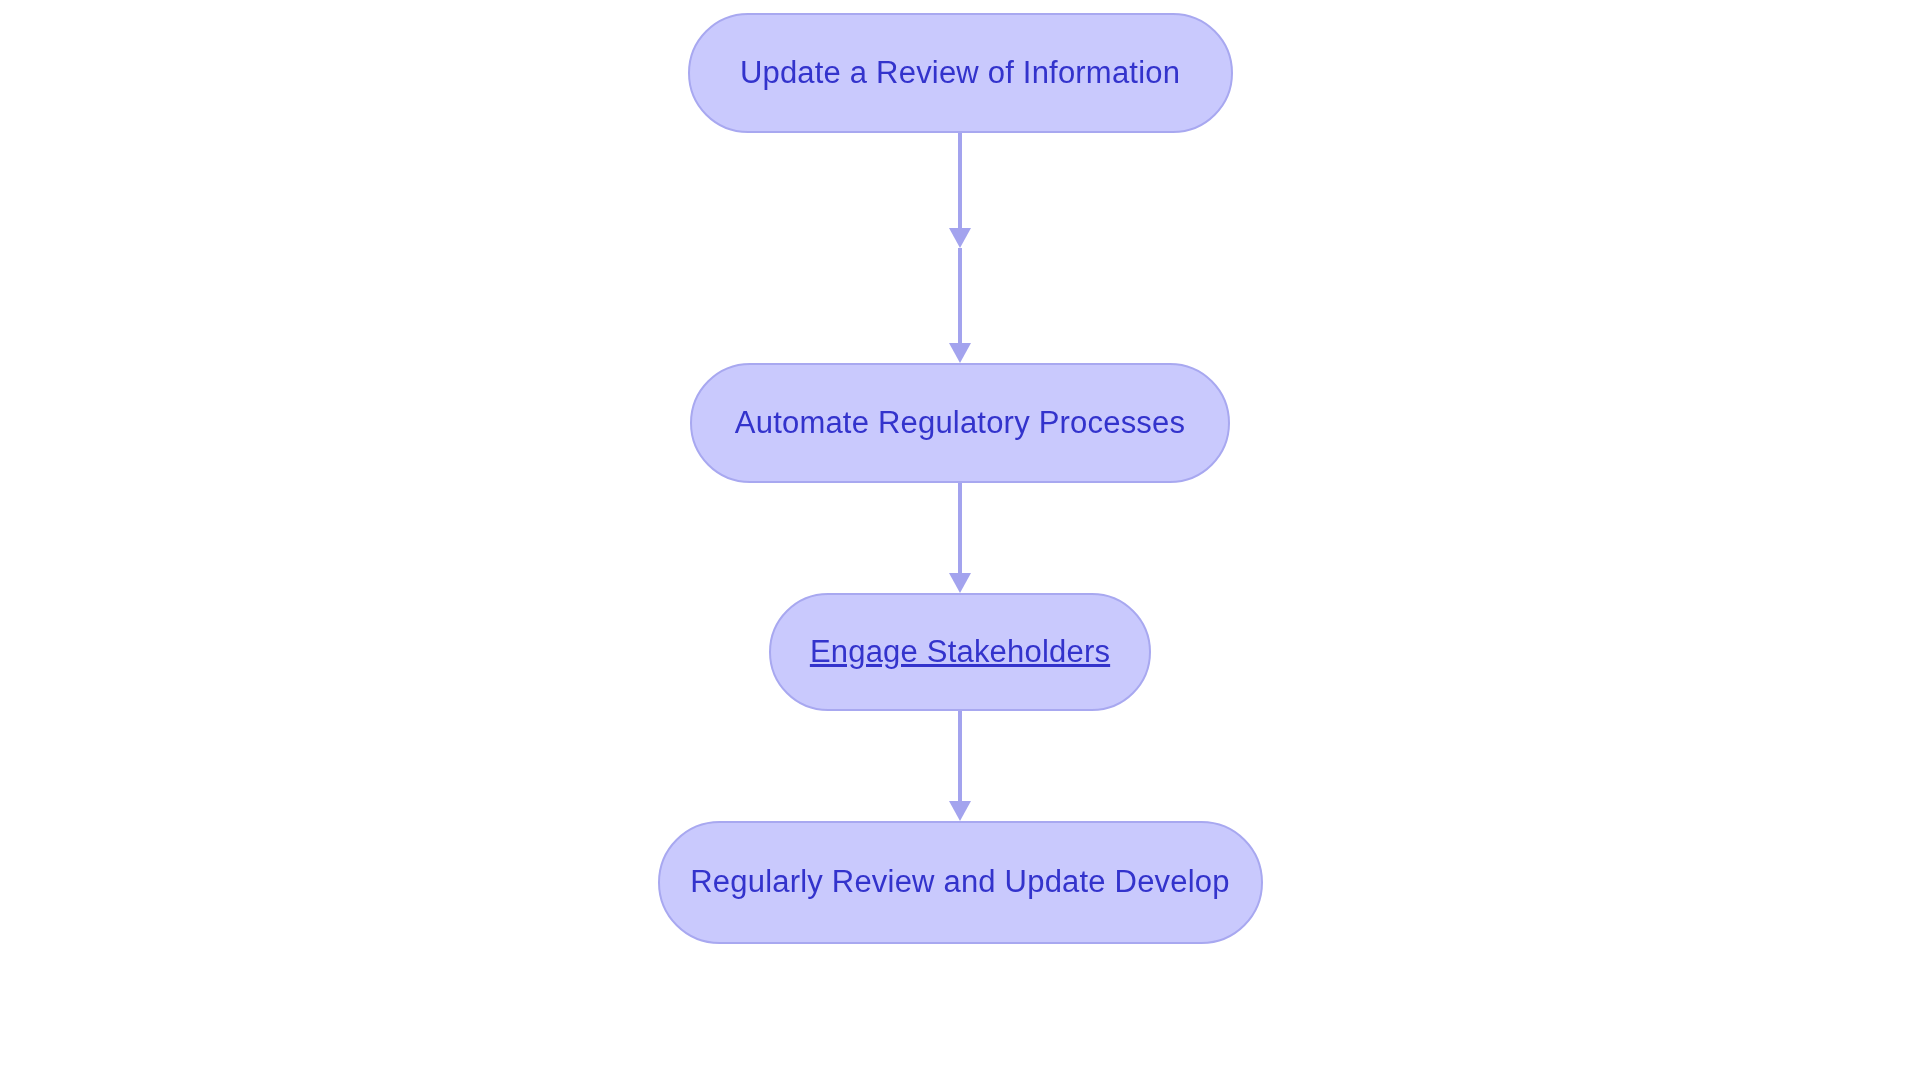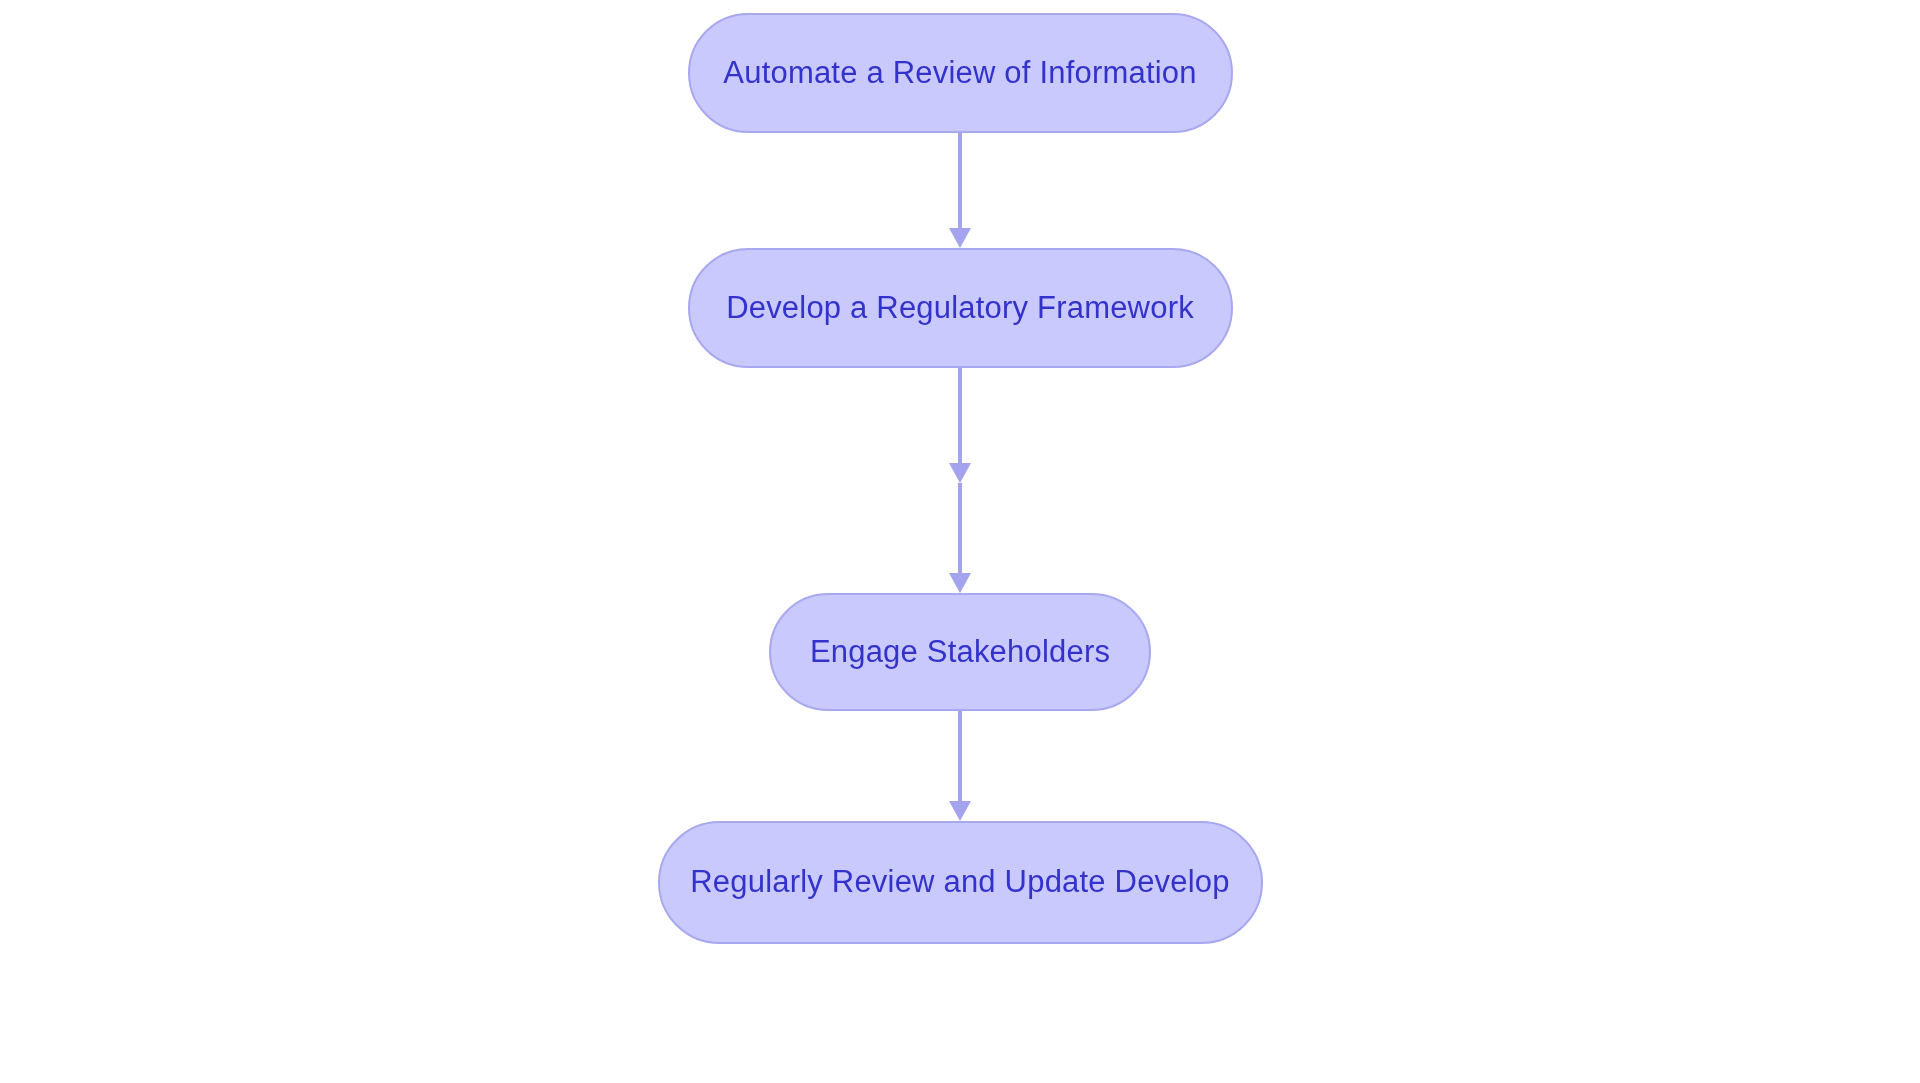--- a/index.html
+++ b/index.html
@@ -57,21 +57,21 @@
     line-height: 1;
     white-space: nowrap;
     display: block;
     transform: translateY(-1px);
   }
 
   
   .node-1 { width: 545px; height: 120px; margin-top: 13px; }
   .node-2 { width: 545px; height: 120px; }
   .node-3 { width: 540px; height: 120px; }
-  .node-4 { width: 382px; height: 118px; }
+  .node-4 { width: 382px; height: 118px; text-decoration: underline; }
   .node-5 { width: 605px; height: 123px; }
 
   
   .connector {
     position: relative;
     width: 24px;
     display: flex;
     flex-direction: column;
     align-items: center;
     justify-content: flex-start;
@@ -96,37 +96,37 @@
   .conn-3 { height: 110px; }
   .conn-4 { height: 110px; }
 </style>
 </head>
 <body>
 
 <div id="flowchart-canvas">
   <div class="flow-column">
 
     <div class="node node-1">
-      <span class="node-label">Automate a Review of Information</span>
+      <span class="node-label">Update a Review of Information</span>
     </div>
 
     <div class="connector conn-1">
       <div class="connector-line"></div>
       <div class="connector-head"></div>
     </div>
 
-    <div class="node node-2">
-      <span class="node-label">Develop a Regulatory Framework</span>
-    </div>
 
     <div class="connector conn-2">
       <div class="connector-line"></div>
       <div class="connector-head"></div>
     </div>
 
+    <div class="node node-3">
+      <span class="node-label">Automate Regulatory Processes</span>
+    </div>
 
     <div class="connector conn-3">
       <div class="connector-line"></div>
       <div class="connector-head"></div>
     </div>
 
     <div class="node node-4">
       <span class="node-label">Engage Stakeholders</span>
     </div>
 

